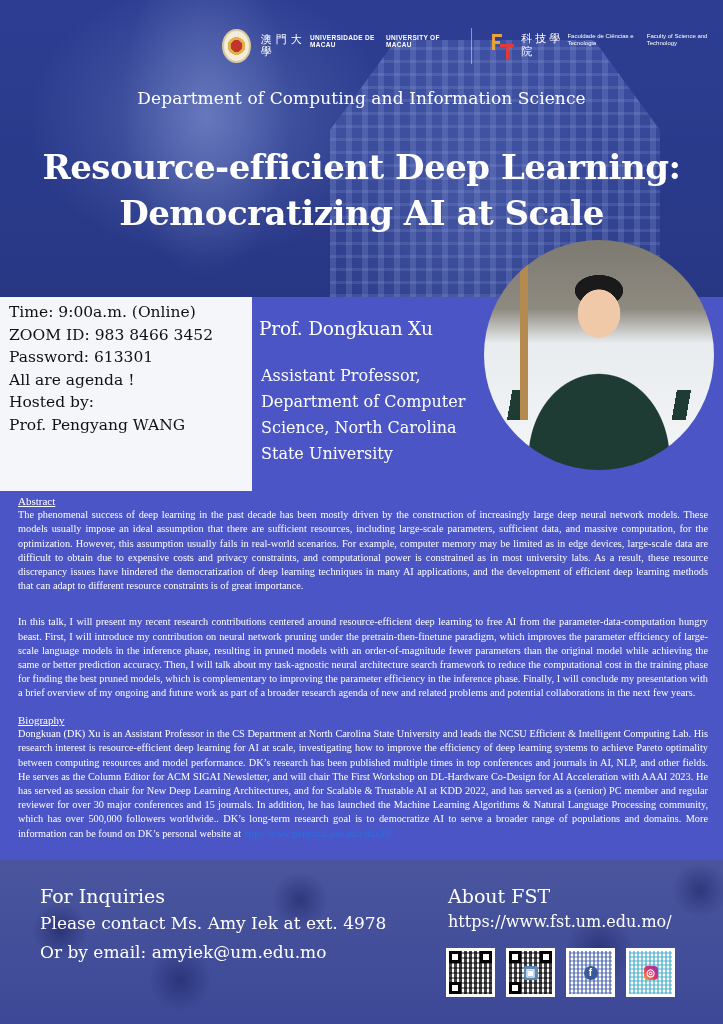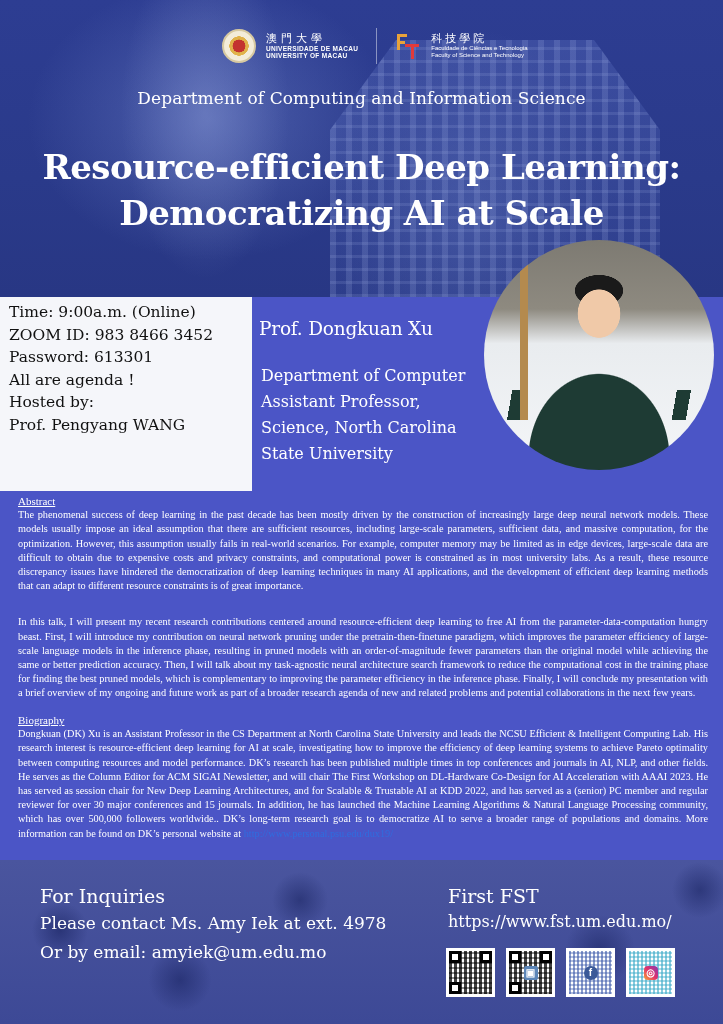--- a/index.html
+++ b/index.html
@@ -33,30 +33,30 @@
   }
   .logos {
     position: absolute; top: 26px; left: 222px; height: 40px;
     display: flex; align-items: center; gap: 10px;
   }
   .um-seal {
     width: 34px; height: 34px; border-radius: 50%;
     background: radial-gradient(circle, #c3332f 0 30%, #e0b24a 31% 45%, #f3ecd9 46% 100%);
     border: 2px solid #d7c9a1;
   }
-  .um-text { display: flex; flex-direction: column; line-height: 1.1; }
+  .um-text { display: flex; flex-direction: row; line-height: 1.1; }
   .um-text .zh { font-size: 11px; letter-spacing: 4px; }
   .um-text .pt, .um-text .en { font-size: 6.5px; font-family: "Liberation Sans", sans-serif; font-weight: bold; letter-spacing: 0.3px; }
   .logo-divider { width: 1px; height: 36px; background: rgba(255,255,255,0.45); margin: 0 8px; }
   .fst-mark { width: 26px; height: 28px; position: relative; }
   .fst-mark .f { position: absolute; left: 2px; top: 2px; width: 10px; height: 16px; border-left: 3px solid #e8a23a; border-top: 3px solid #e8a23a; }
   .fst-mark .fbar { position: absolute; left: 2px; top: 9px; width: 8px; height: 3px; background: #e8a23a; }
   .fst-mark .t { position: absolute; left: 10px; top: 12px; width: 14px; height: 3px; background: #e23a3a; }
   .fst-mark .tstem { position: absolute; left: 16px; top: 12px; width: 3px; height: 15px; background: #e23a3a; }
-  .fst-text { display: flex; flex-direction: column; line-height: 1.15; }
+  .fst-text { display: flex; flex-direction: row; line-height: 1.15; }
   .fst-text .zh { font-size: 11px; letter-spacing: 3px; }
   .fst-text .pt, .fst-text .en { font-size: 6px; font-family: "Liberation Sans", sans-serif; }
 
   .dept {
     position: absolute; top: 88px; left: 0; width: 723px; text-align: center;
     font-size: 17px; letter-spacing: 0.1px;
   }
   .title {
     position: absolute; top: 126px; left: 0; width: 723px; text-align: center;
     font-size: 34px; line-height: 46px; font-weight: bold; letter-spacing: -0.5px; margin-top: 18px;
@@ -193,22 +193,22 @@
   <div class="line">Time: 9:00a.m. (Online)</div>
   <div class="line">ZOOM ID: 983 8466 3452</div>
   <div class="line">Password: 613301</div>
   <div class="line">All are agenda !</div>
   <div class="line">Hosted by:</div>
   <div class="line">Prof. Pengyang WANG</div>
 </div>
 
 <div class="speaker-name">Prof. Dongkuan Xu</div>
 <div class="speaker-title">
+  <div>Assistant Professor,</div>
   <div>Department of Computer</div>
-  <div>Assistant Professor,</div>
   <div>Science, North Carolina</div>
   <div>State University</div>
 </div>
 
 <div class="photo">
   <div class="pole"></div>
 </div>
 
 <div class="section abstract">
   <span class="section-head">Abstract</span>
@@ -220,21 +220,21 @@
   <span class="section-head">Biography</span>
   <p><span>Dongkuan (DK) Xu is an Assistant Professor in the CS Department at North Carolina State University and leads the NCSU Efficient &amp; Intelligent Computing Lab. His research interest is resource-efficient deep learning for AI at scale, investigating how to improve the efficiency of deep learning systems to achieve Pareto optimality between computing resources and model performance. DK’s research has been published multiple times in top conferences and journals in AI, NLP, and other fields. He serves as the Column Editor for ACM SIGAI Newsletter, and will chair The First Workshop on DL-Hardware Co-Design for AI Acceleration with AAAI 2023. He has served as session chair for New Deep Learning Architectures, and for Scalable &amp; Trustable AI at KDD 2022, and has served as a (senior) PC member and regular reviewer for over 30 major conferences and 15 journals. In addition, he has launched the Machine Learning Algorithms &amp; Natural Language Processing community, which has over 500,000 followers worldwide.. DK’s long-term research goal is to democratize AI to serve a broader range of populations and domains. More information can be found on DK’s personal website at </span><a class="link">http://www.personal.psu.edu/dux19/</a></p>
 </div>
 
 <div class="footer"></div>
 
 <div class="inq-head">For Inquiries</div>
 <div class="inq-line inq-1">Please contact Ms. Amy Iek at ext. 4978</div>
 <div class="inq-line inq-2">Or by email: amyiek@um.edu.mo</div>
 
-<div class="fst-head">First FST</div>
+<div class="fst-head">About FST</div>
 <div class="fst-url">https://www.fst.um.edu.mo/</div>
 
 <div class="qr-row">
   <div class="qr">
     <div class="grid"></div>
     <div class="finder tl"></div>
       <div class="finder tr"></div>
       <div class="finder bl"></div>
   </div>
   <div class="qr">

